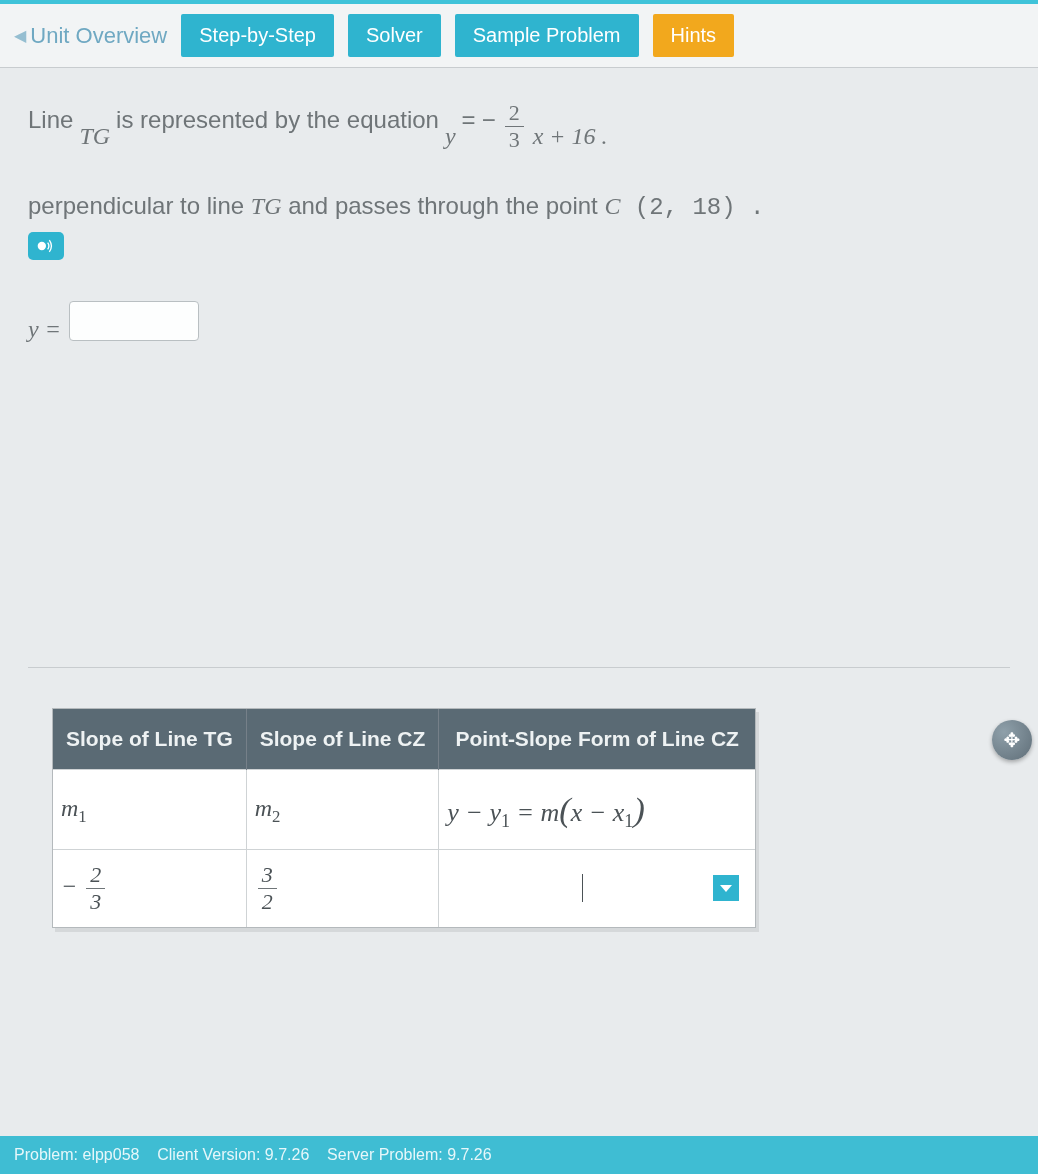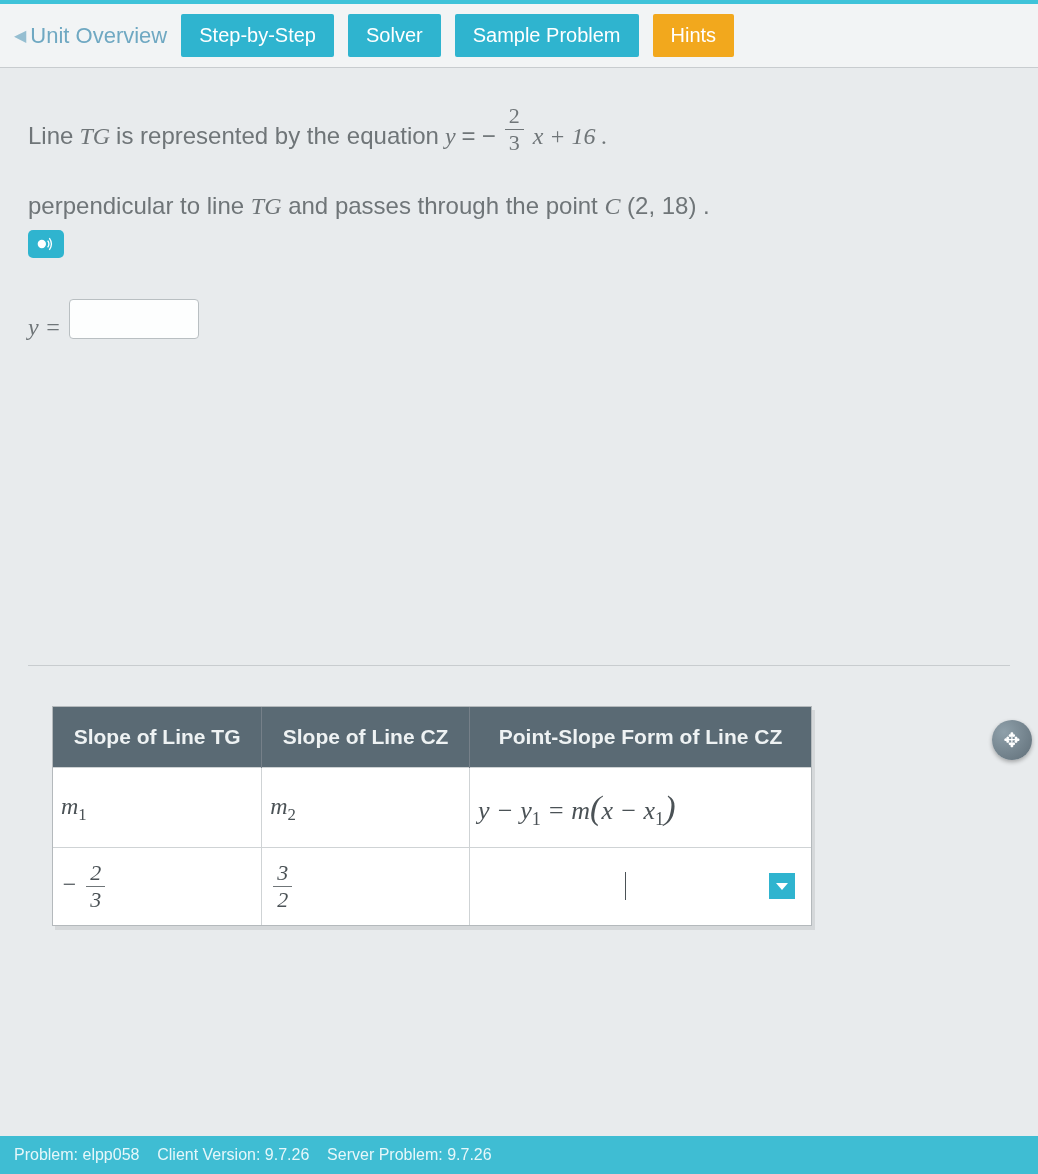--- a/index.html
+++ b/index.html
@@ -45,21 +45,21 @@
     background: #f2a81d;
   }
   .content {
     padding: 34px 28px 0 28px;
     color: #6f7578;
     font-size: 24px;
     line-height: 1.5;
   }
   .problem-line {
     display: flex;
-    align-items: flex-end;
+    align-items: flex-start;
     flex-wrap: wrap;
     gap: 6px;
     margin-bottom: 34px;
   }
   .italic { font-style: italic; font-family: Georgia, 'Times New Roman', serif; margin-top: 16px; }
   .frac {
     display: inline-flex;
     flex-direction: column;
     align-items: center;
     font-family: Georgia, serif;
@@ -104,21 +104,21 @@
     border-radius: 50%;
     background: radial-gradient(circle at 30% 30%, #8fa0aa, #5f6e78);
     color: #fff;
     display: flex; align-items: center; justify-content: center;
     font-size: 20px;
     box-shadow: 0 2px 4px rgba(0,0,0,.3);
     cursor: pointer;
   }
   .table-wrap {
     margin: 40px 0 0 24px;
-    width: 760px;
+    width: 704px;
     border: 1px solid #b4b9bc;
     box-shadow: 3px 4px 0 rgba(0,0,0,.08);
     background: #fff;
   }
   table { width: 100%; border-collapse: collapse; }
   thead th {
     background: #5a6a74;
     color: #eef2f3;
     font-size: 21px;
     font-weight: bold;
@@ -166,21 +166,21 @@
     margin-left: -30px;
   }
   .footer {
     position: absolute;
     bottom: 0; left: 0; right: 0;
     background: #3fbdd3;
     color: #e6f7fa;
     font-size: 16px;
     padding: 10px 14px;
   }
-  .paren { font-family: Liberation Sans, sans-serif; }
+  .paren { font-family: Liberation Mono, monospace; }
 </style>
 </head>
 <body>
 
 <div class="topbar">
   <div class="back-link">
     <span class="back-caret">◀</span>
     <span>Unit Overview</span>
   </div>
   <button class="tab-btn">Step-by-Step</button>

